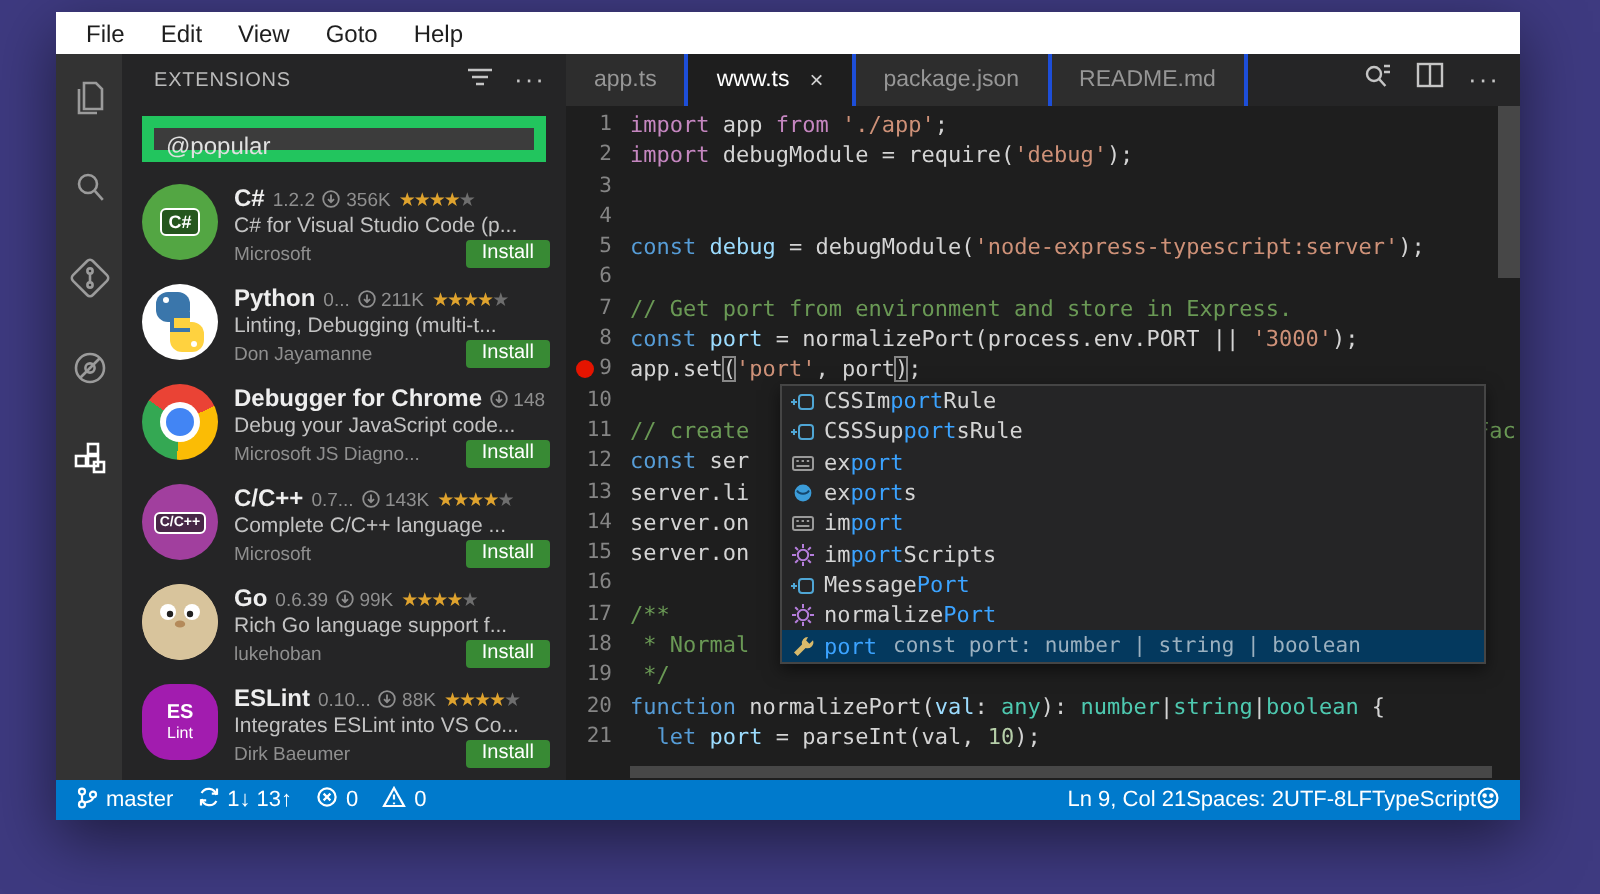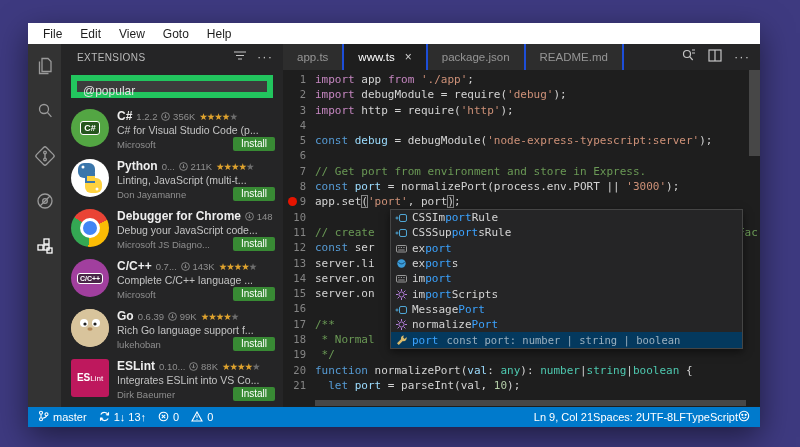--- a/index.html
+++ b/index.html
@@ -1,19 +1,19 @@
 <!DOCTYPE html>
 <html><head>
 <meta charset="utf-8">
 <style>
   * { margin:0; padding:0; box-sizing:border-box; }
   html,body { width:800px; height:447px; }
   body { background:#3e3a80; font-family:"Liberation Sans", sans-serif; overflow:hidden; position:relative; }
 
-  .window { position:absolute; left:28px; top:23px; width:732px; height:404px;
+  .window { position:absolute; left:28px; top:6px; width:732px; height:404px;
             background:#1e1e1e; box-shadow:0 10px 30px rgba(0,0,0,.5); display:flex; flex-direction:column; }
 
   
   .menubar { height:21px; background:#ffffff; display:flex; align-items:center; padding-left:6px; flex:0 0 auto; }
   .menu-item { font-size:12px; color:#1e1e1e; padding:0 9px; cursor:default; }
 
   .main { flex:1 1 auto; display:flex; min-height:0; }
 
   
   .activity { width:33px; background:#333333; display:flex; flex-direction:column; align-items:center; padding-top:10px; gap:21px; flex:0 0 auto; }
@@ -45,21 +45,21 @@
   .ext-install { background:#388a34; color:#ffffff; font-size:10px; padding:1px 8px 2px; border:none; border-radius:2px; font-family:"Liberation Sans", sans-serif; }
 
   
   .ic-csharp { background:#53a643; display:flex; align-items:center; justify-content:center; }
   .ic-pill { background:rgba(0,20,0,.55); border:1px solid #fff; border-radius:3px; color:#fff; font-weight:bold; padding:1px 3px; }
   .ic-csharp .ic-pill { font-size:9px; }
   .ic-cpp { background:#a13f9e; display:flex; align-items:center; justify-content:center; }
   .ic-cpp .ic-pill { font-size:7px; padding:1px 2px; }
   .ic-python { background:#ffffff; }
   .ic-go { background:#d8c49c; }
-  .ic-eslint { background:#be185d; border-radius:3px; display:flex; align-items:center; justify-content:center; color:#fff; }
+  .ic-eslint { background:#a21caf; border-radius:14px; display:flex; flex-direction:column; align-items:center; justify-content:center; color:#fff; }
   .ic-eslint .l1 { font-size:10px; font-weight:bold; line-height:10px; }
   .ic-eslint .l2 { font-size:8px; line-height:9px; }
   .ic-chrome { background:conic-gradient(from -55deg, #ea4335 0deg 120deg, #fbbc05 120deg 240deg, #34a853 240deg 360deg); position:relative; }
   .ic-chrome::before { content:""; position:absolute; left:50%; top:50%; width:20px; height:20px; margin:-10px 0 0 -10px; background:#fff; border-radius:50%; }
   .ic-chrome::after { content:""; position:absolute; left:50%; top:50%; width:14px; height:14px; margin:-7px 0 0 -7px; background:#4285f4; border-radius:50%; }
 
   
   .editorarea { flex:1 1 auto; display:flex; flex-direction:column; min-width:0; }
   .tabbar { height:26px; background:#252526; display:flex; align-items:stretch; flex:0 0 auto; }
   .tab { display:flex; align-items:center; padding:0 14px; font-size:11.5px; color:#969696; background:#2d2d2d; border-right:2px solid #1d4ed8; }
@@ -199,21 +199,21 @@
             <div class="ext-body">
               <div class="ext-line1">
                 <span class="ext-name">Python</span>
                 <span class="ext-ver">0...</span>
                 <span class="ext-dl"><svg width="9" height="9" viewBox="0 0 9 9">
                     <circle cx="4.5" cy="4.5" r="3.9" fill="none" stroke="#8f8f8f" stroke-width="0.9"></circle>
                     <path d="M4.5 2.3v3.4M3 4.6l1.5 1.5L6 4.6" fill="none" stroke="#8f8f8f" stroke-width="0.9"></path>
                   </svg> 211K</span>
                 <span class="ext-stars"><span class="st-f">★★★★</span><span class="st-e">★</span></span>
               </div>
-              <div class="ext-desc">Linting, JavaScript (multi-t...</div>
+              <div class="ext-desc">Linting, Debugging (multi-t...</div>
               <div class="ext-line3">
                 <span class="ext-pub">Don Jayamanne</span>
                 <button class="ext-install">Install</button>
               </div>
             </div>
           </div>
           <div class="ext-row">
             <span class="ext-ic ic-chrome"></span>
             <div class="ext-body">
               <div class="ext-line1">
@@ -333,21 +333,21 @@
               </svg>
           </span>
           <span class="ellipsis">···</span>
         </span>
       </div>
 
       <div class="editor">
         <div class="code" id="code">
             <div class="cl"><span class="ln">1</span><span class="ct"><span class="tk-kw">import</span><span class="tk-plain"> app </span><span class="tk-kw">from</span><span class="tk-plain"> </span><span class="tk-str">'./app'</span><span class="tk-plain">;</span></span></div>
             <div class="cl"><span class="ln">2</span><span class="ct"><span class="tk-kw">import</span><span class="tk-plain"> debugModule = require(</span><span class="tk-str">'debug'</span><span class="tk-plain">);</span></span></div>
-            <div class="cl"><span class="ln">3</span><span class="ct"><span class="tk-kw">import</span><span class="tk-plain"> http = require(</span><span class="tk-str">'http'</span><span class="tk-plain">);</span></span></div>
+            <div class="cl"><span class="ln">3</span></div>
             <div class="cl"><span class="ln">4</span><span class="ct"></span></div>
             <div class="cl"><span class="ln">5</span><span class="ct"><span class="tk-kw2">const</span><span class="tk-var"> debug</span><span class="tk-plain"> = debugModule(</span><span class="tk-str">'node-express-typescript:server'</span><span class="tk-plain">);</span></span></div>
             <div class="cl"><span class="ln">6</span><span class="ct"></span></div>
             <div class="cl"><span class="ln">7</span><span class="ct"><span class="tk-cmt">// Get port from environment and store in Express.</span></span></div>
             <div class="cl"><span class="ln">8</span><span class="ct"><span class="tk-kw2">const</span><span class="tk-var"> port</span><span class="tk-plain"> = normalizePort(process.env.PORT || </span><span class="tk-str">'3000'</span><span class="tk-plain">);</span></span></div>
             <div class="cl"><span class="ln">9</span><span class="ct"><span class="tk-plain">app.set</span><span class="tk-plain tk-box">(</span><span class="tk-str">'port'</span><span class="tk-plain">, port</span><span class="tk-plain tk-box">)</span><span class="tk-plain">;</span></span></div>
             <div class="cl"><span class="ln">10</span><span class="ct"></span></div>
             <div class="cl"><span class="ln">11</span><span class="ct"><span class="tk-cmt">// create</span></span></div>
             <div class="cl"><span class="ln">12</span><span class="ct"><span class="tk-kw2">const</span><span class="tk-plain"> ser</span></span></div>
             <div class="cl"><span class="ln">13</span><span class="ct"><span class="tk-plain">server.li</span></span></div>

